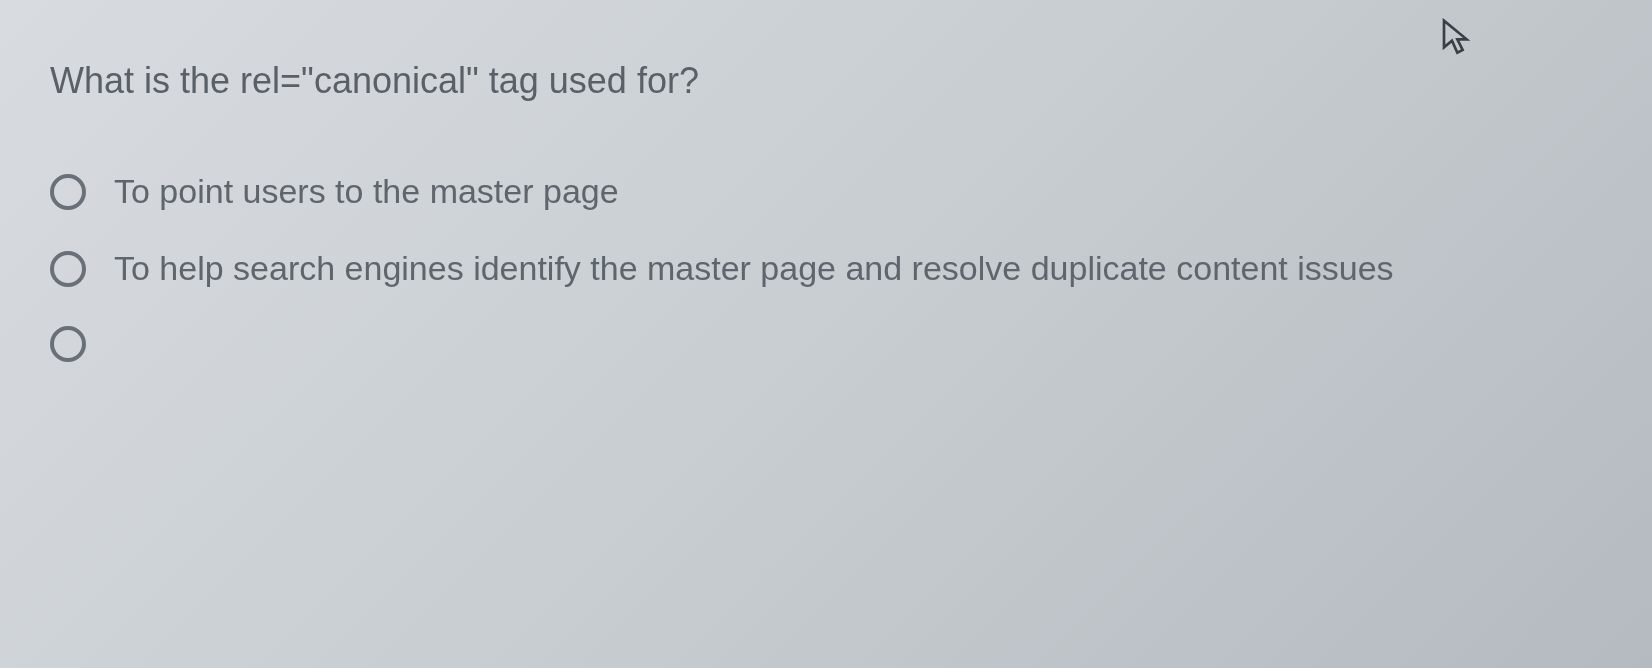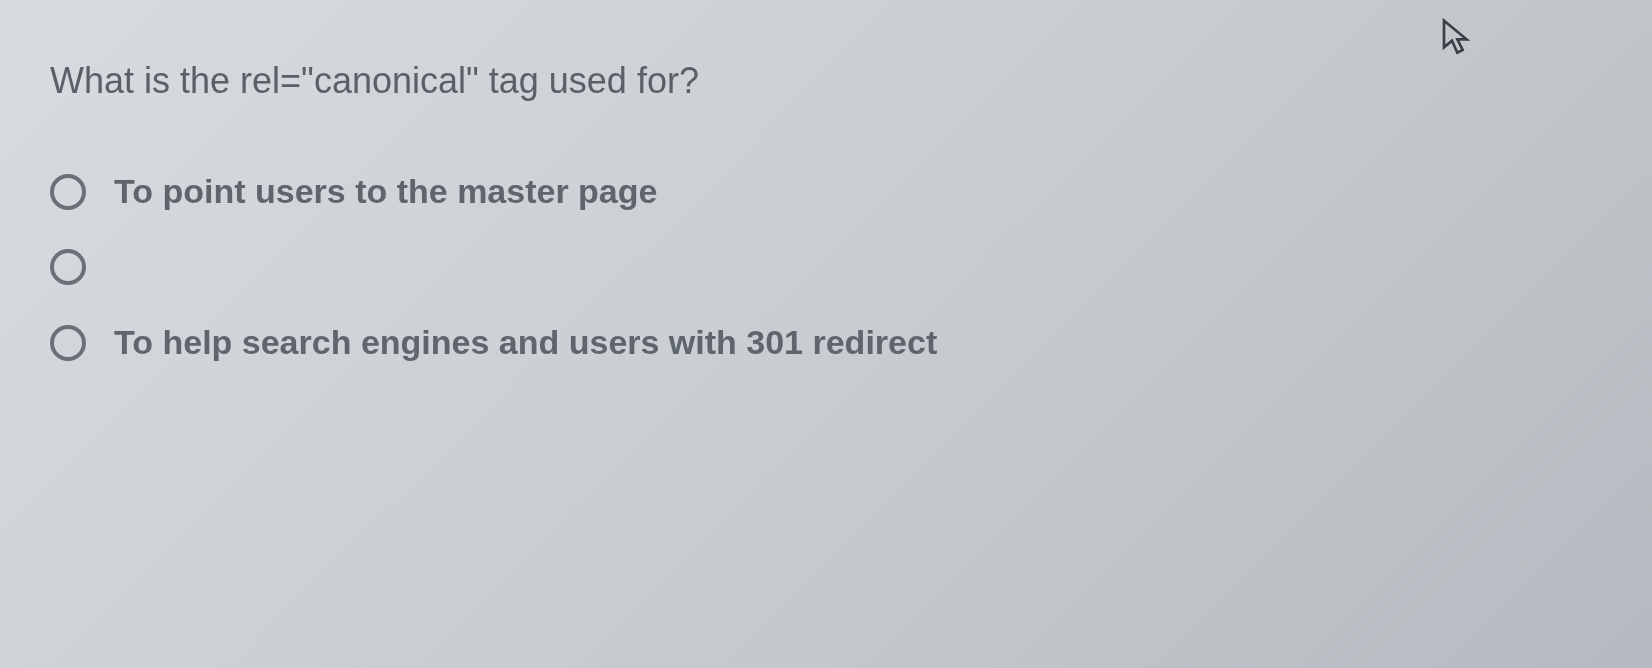--- a/index.html
+++ b/index.html
@@ -40,21 +40,21 @@
       width: 36px;
       height: 36px;
       border: 4px solid #6a7078;
       border-radius: 50%;
       flex-shrink: 0;
       background: transparent;
     }
     .option-label {
       font-size: 34px;
       color: #5f656d;
-      font-weight: 700;
+      font-weight: 400;
     }
     .cursor-icon {
       position: absolute;
       top: 18px;
       right: 180px;
     }
     .cursor-icon svg {
       width: 32px;
       height: 40px;
       stroke: #3a3f46;
@@ -73,18 +73,18 @@
 
 <div class="question">What is the rel="canonical" tag used for?</div>
 
 <div class="options">
   <div class="option">
     <div class="radio"></div>
     <div class="option-label">To point users to the master page</div>
   </div>
   <div class="option">
     <div class="radio"></div>
+    <div class="option-label">To help search engines identify the master page and resolve duplicate content issues</div>
   </div>
   <div class="option">
     <div class="radio"></div>
-    <div class="option-label">To help search engines and users with 301 redirect</div>
   </div>
 </div>
 
 </body></html>

